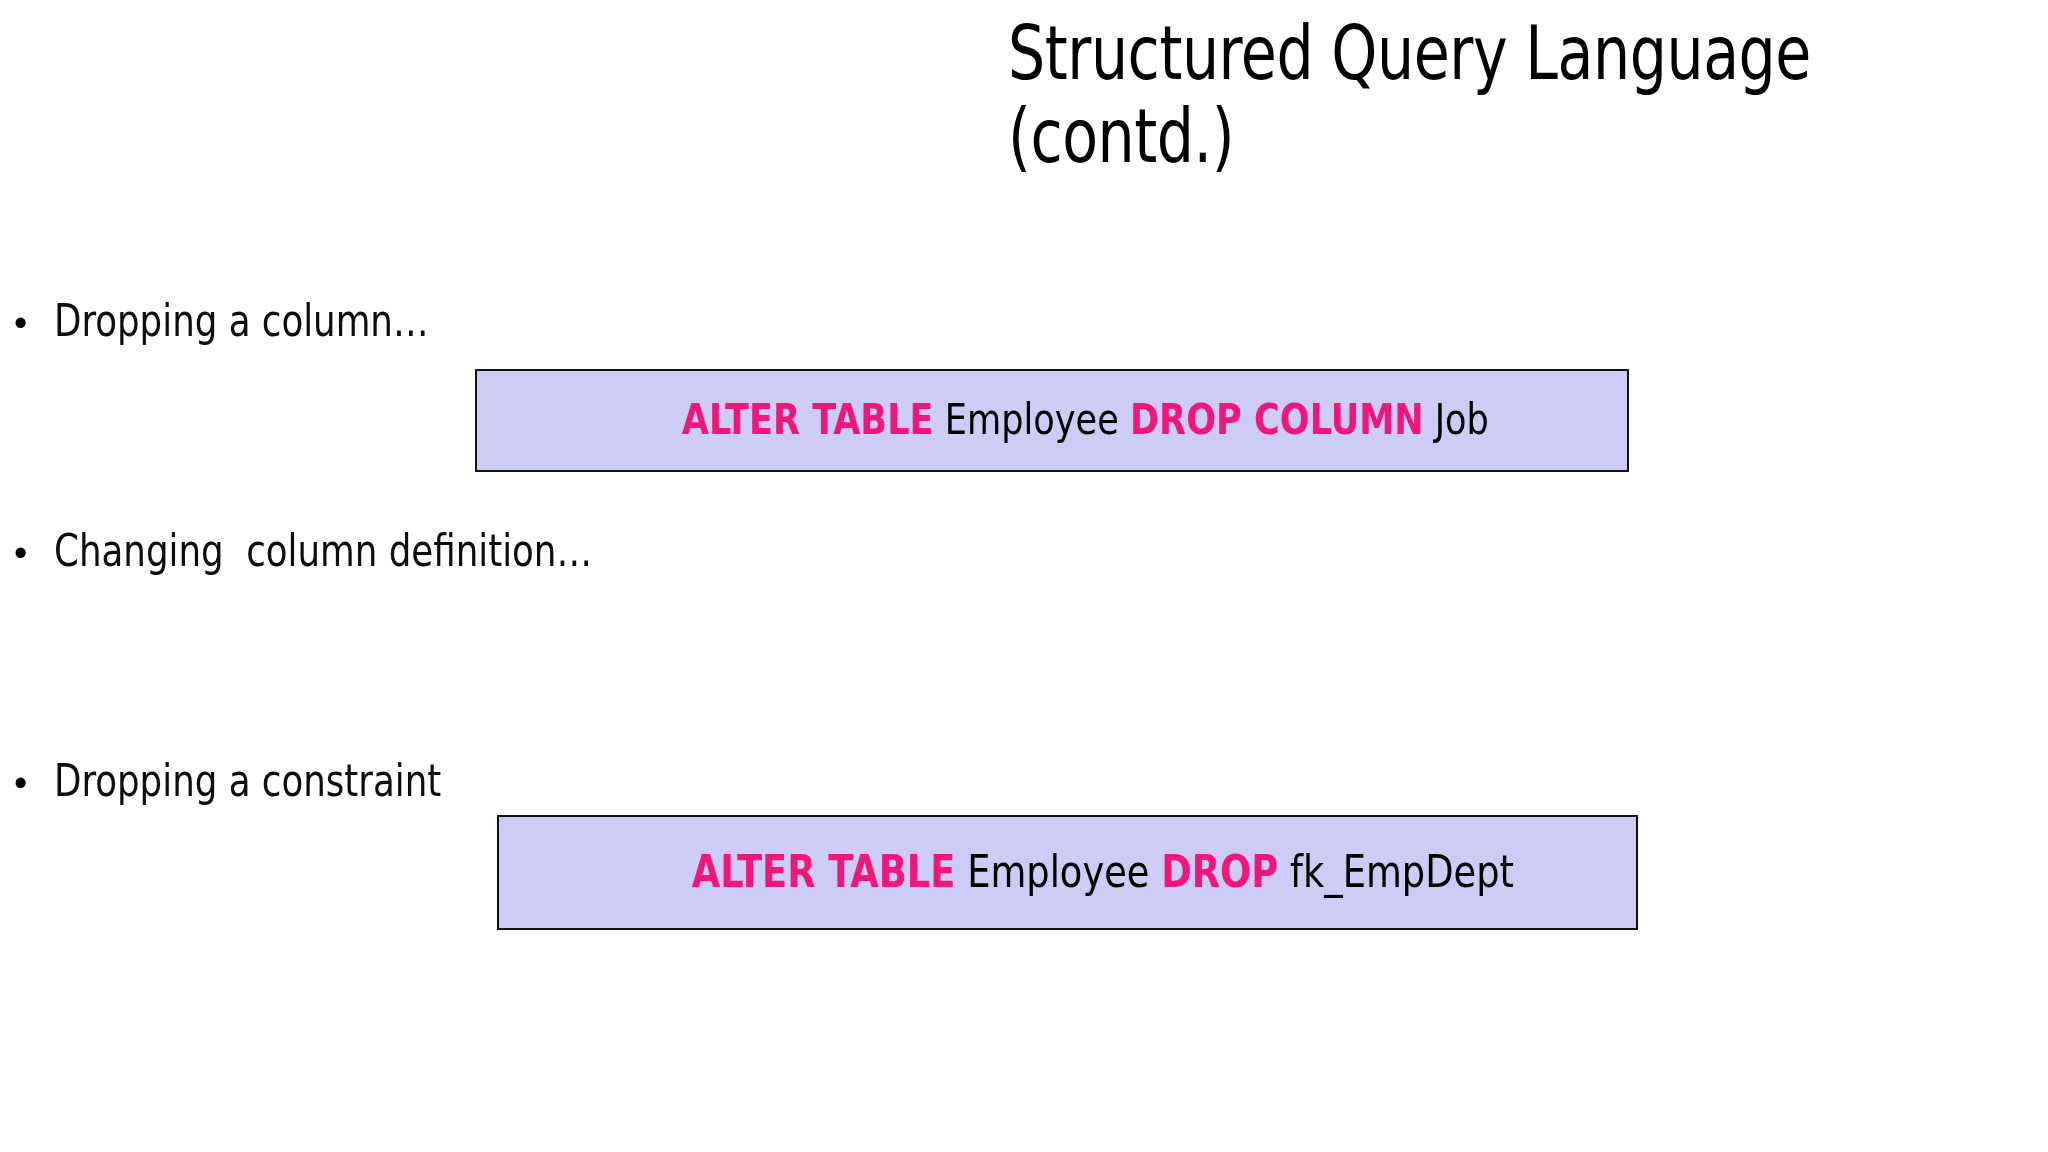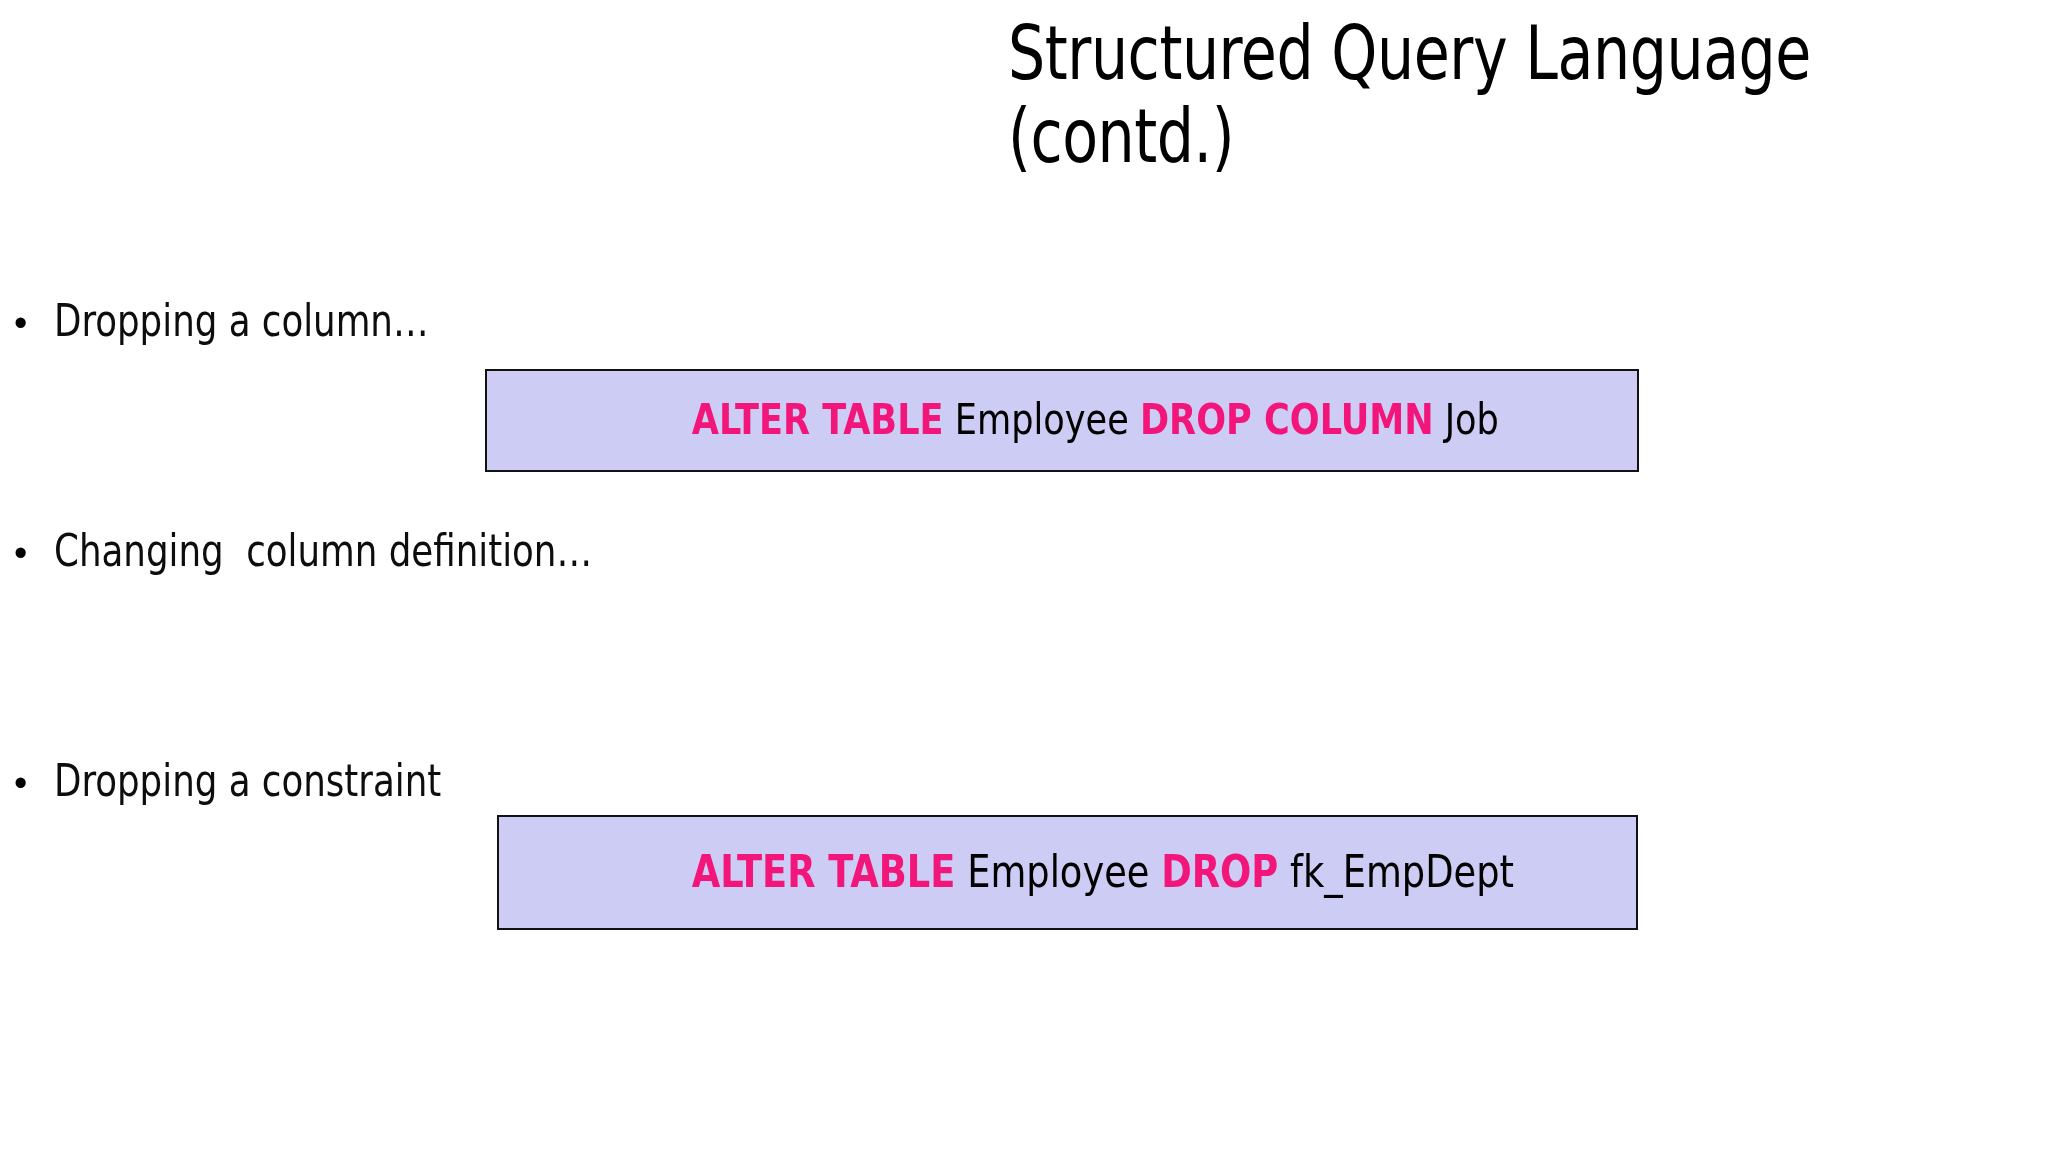--- a/index.html
+++ b/index.html
@@ -90,21 +90,21 @@
   }
   .kw {
     color: #f2157a;
     font-weight: bold;
   }
   .pln {
     color: #000000;
     font-weight: normal;
   }
 
-  #code-box-1 { left: 485px; top: 369px; width: 1154px; height: 103px; }
+  #code-box-1 { left: 475px; top: 369px; width: 1154px; height: 103px; }
   #code-box-2 { left: 446px; top: 600px; width: 1270px; height: 117px; }
   #code-box-3 { left: 497px; top: 815px; width: 1141px; height: 115px; }
 
   #code-box-2 .code-line { font-size: 44px; }
   #code-box-3 .code-line { font-size: 44px; }
 </style>
 </head>
 <body>
 
 <div id="slide">

